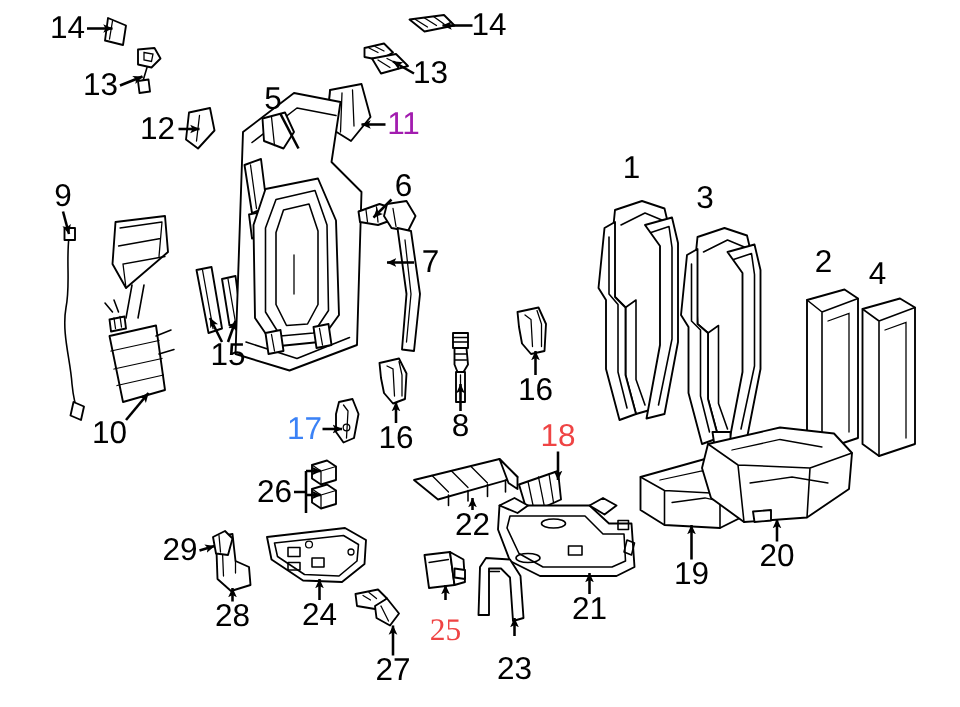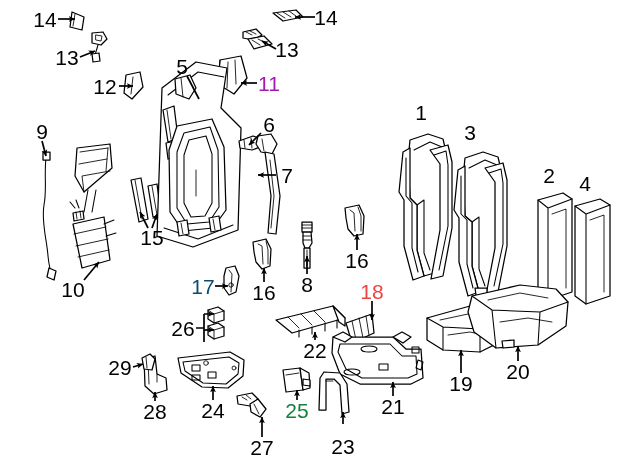--- a/index.html
+++ b/index.html
@@ -319,27 +319,27 @@
       <div class="lbl" style="left: 73px; top: 289px; color: rgb(0, 0, 0);">10</div>
       <div class="lbl" style="left: 269px; top: 83px; color: #a21caf;">11</div>
       <div class="lbl" style="left: 105px; top: 86px; color: rgb(0, 0, 0);">12</div>
       <div class="lbl" style="left: 67px; top: 57px; color: rgb(0, 0, 0);">13</div>
       <div class="lbl" style="left: 287px; top: 49px; color: rgb(0, 0, 0);">13</div>
       <div class="lbl" style="left: 45px; top: 19px; color: rgb(0, 0, 0);">14</div>
       <div class="lbl" style="left: 326px; top: 17px; color: rgb(0, 0, 0);">14</div>
       <div class="lbl" style="left: 152px; top: 237px; color: rgb(0, 0, 0);">15</div>
       <div class="lbl" style="left: 264px; top: 292px; color: rgb(0, 0, 0);">16</div>
       <div class="lbl" style="left: 357px; top: 260px; color: rgb(0, 0, 0);">16</div>
-      <div class="lbl" style="left: 203px; top: 286px; color: #0c4a6e;">17</div>
+      <div class="lbl" style="left: 203px; top: 286px; color: #3b82f6;">17</div>
       <div class="lbl" style="left: 372px; top: 291px; color: #ef4444;">18</div>
       <div class="lbl" style="left: 461px; top: 383px; color: rgb(0, 0, 0);">19</div>
       <div class="lbl" style="left: 518px; top: 371px; color: rgb(0, 0, 0);">20</div>
       <div class="lbl" style="left: 393px; top: 406px; color: rgb(0, 0, 0);">21</div>
       <div class="lbl" style="left: 315px; top: 350px; color: rgb(0, 0, 0);">22</div>
       <div class="lbl" style="left: 343px; top: 434px; color: rgb(0, 0, 0); margin-top: 12px;">23</div>
       <div class="lbl" style="left: 213px; top: 410px; color: rgb(0, 0, 0);">24</div>
-      <div class="lbl" style="left: 297px; top: 410px; color: #15803d;">25</div>
+      <div class="lbl" style="left: 297px; top: 420px; color: #ef4444; font-family: Liberation Serif, serif;">25</div>
       <div class="lbl" style="left: 183px; top: 328px; color: rgb(0, 0, 0);">26</div>
       <div class="lbl" style="left: 262px; top: 447px; color: rgb(0, 0, 0);">27</div>
       <div class="lbl" style="left: 155px; top: 411px; color: rgb(0, 0, 0);">28</div>
       <div class="lbl" style="left: 120px; top: 367px; color: rgb(0, 0, 0); text-align: center;">29</div>
     </div>
 </div>
 
 </body></html>

